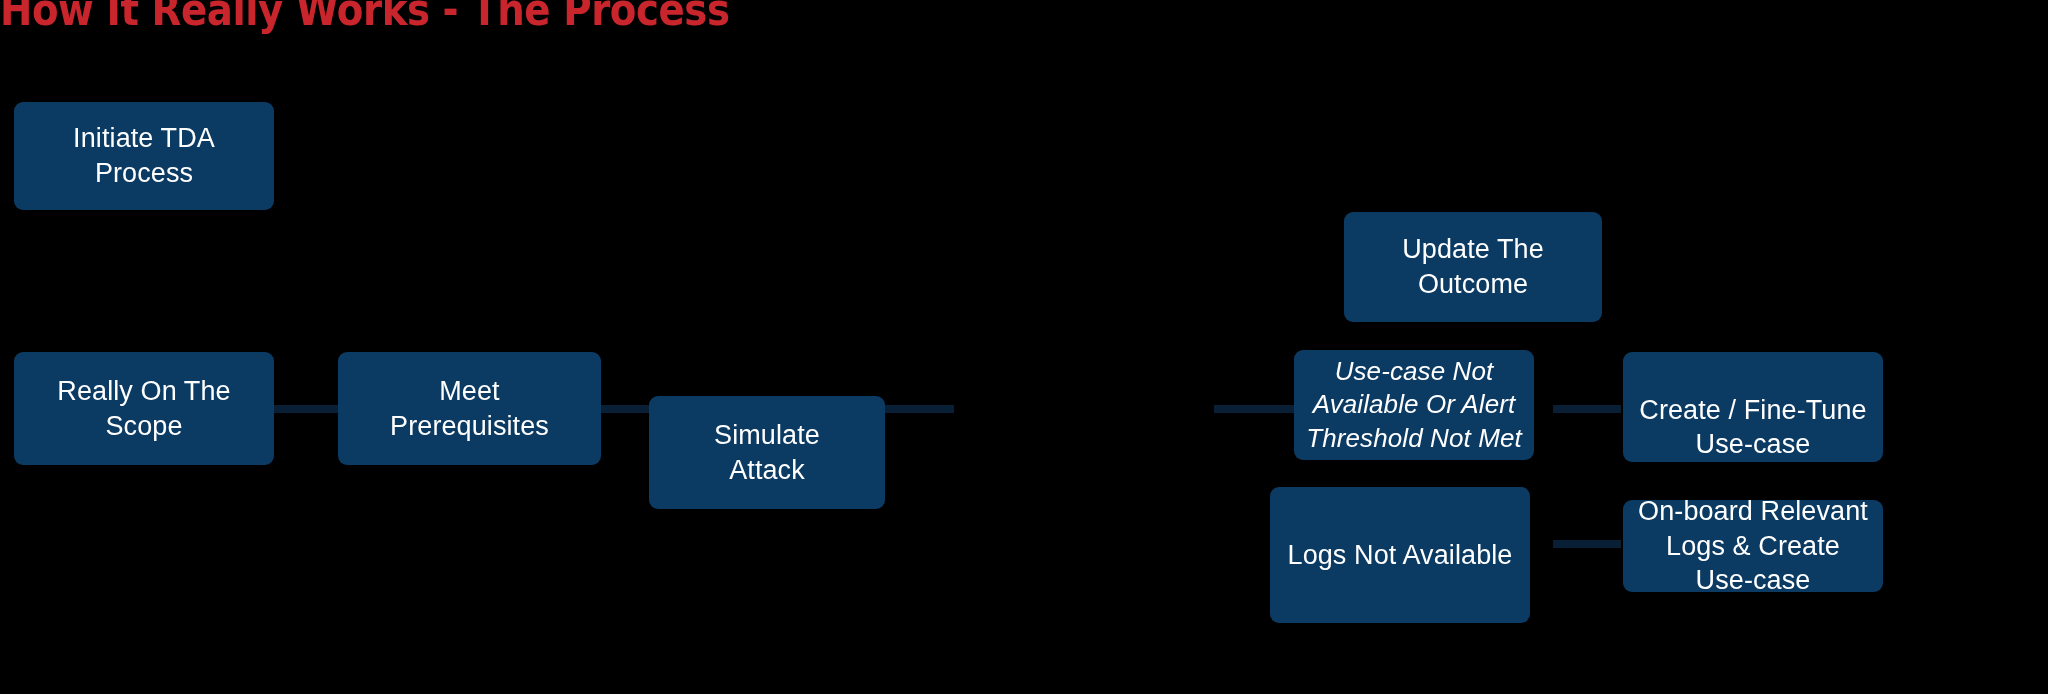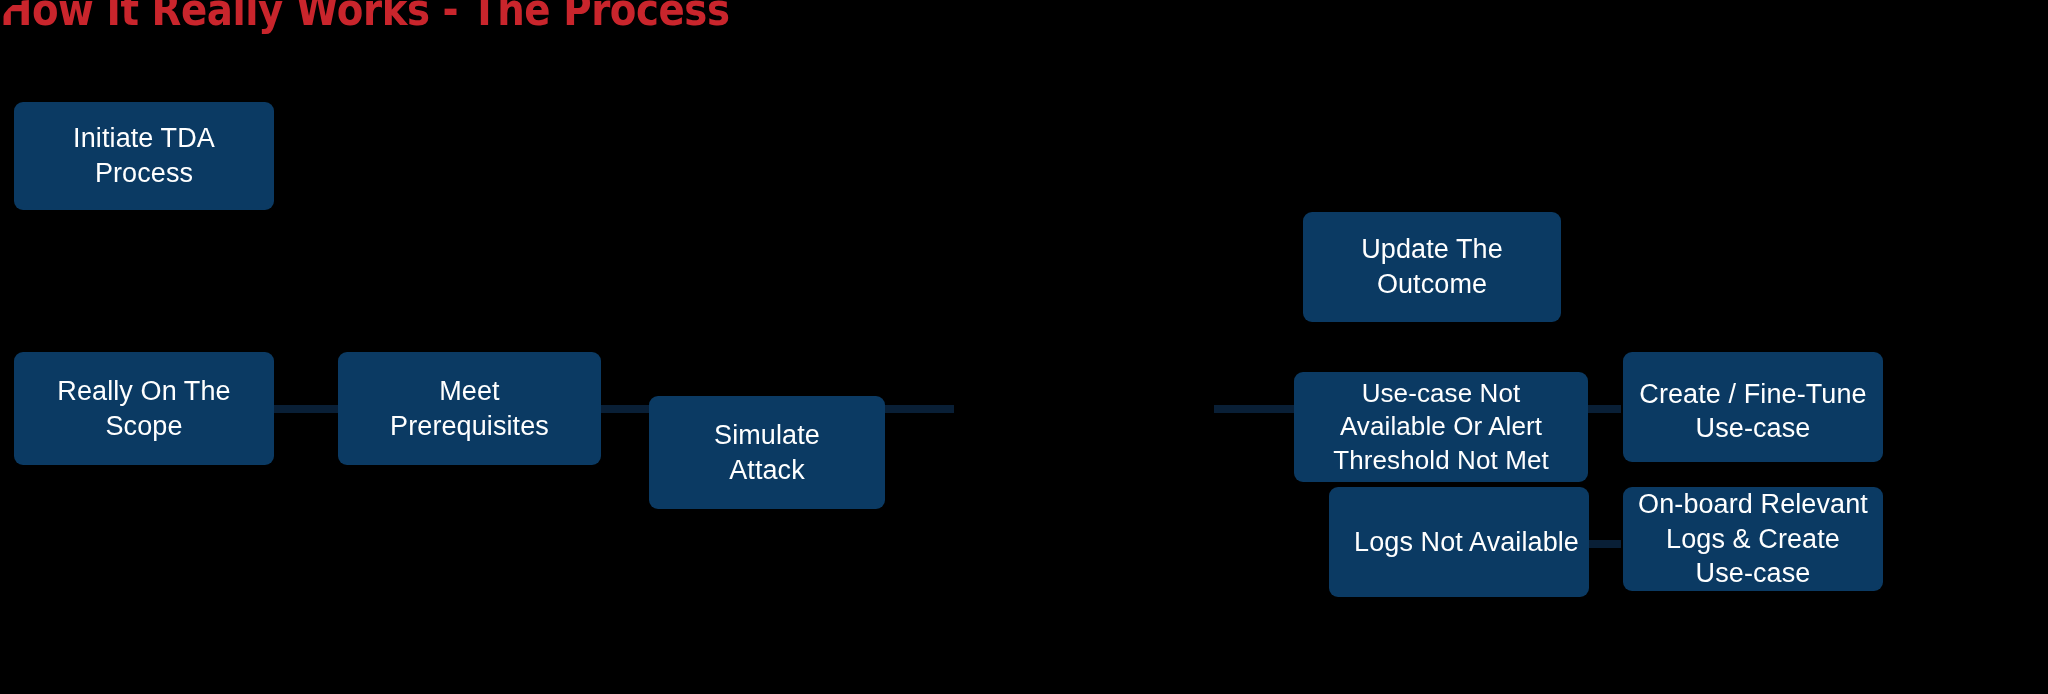--- a/index.html
+++ b/index.html
@@ -16,21 +16,20 @@
     font-family: "Liberation Sans", sans-serif;
     position: relative;
   }
 
   #slide {
     position: relative;
     width: 2048px;
     height: 694px;
     background: #000000;
     overflow: hidden;
-    border-radius: 29px;
   }
 
   
   #slide-title {
     position: absolute;
     left: 0px;
     top: -16px;
     width: 1400px;
     height: 60px;
     color: #c9252c;
@@ -56,21 +55,21 @@
   .node {
     position: absolute;
     background: #0b3a63;
     color: #ffffff;
     border-radius: 9px;
     display: flex;
     align-items: center;
     justify-content: center;
     text-align: center;
     z-index: 2;
-    padding: 16px 10px;
+    padding: 0 10px;
   }
 
   .node .node-label {
     display: block;
     width: 100%;
     font-family: "Liberation Sans", sans-serif;
     font-size: 27px;
     line-height: 1.28;
     font-weight: 400;
     color: #ffffff;
@@ -102,54 +101,54 @@
   <div class="connector" style="left:884px; top:405px; width:70px; height:8px;"></div>
   <div class="connector" style="left:1214px; top:405px; width:88px; height:8px;"></div>
   <div class="connector" style="left:1553px; top:405px; width:68px; height:8px;"></div>
   <div class="connector" style="left:1553px; top:540px; width:68px; height:8px;"></div>
 
   <div class="node" style="left:14px; top:102px; width:260px; height:108px;">
     <span class="node-label">Initiate TDA
 Process</span>
   </div>
 
-  <div class="node" style="left:1303px; top:212px; width:258px; height:110px;">
+  <div class="node" style="left:1344px; top:212px; width:258px; height:110px;">
     <span class="node-label">Update The
 Outcome</span>
   </div>
 
   <div class="node" style="left:14px; top:352px; width:260px; height:113px;">
     <span class="node-label">Really On The Scope</span>
   </div>
 
   <div class="node" style="left:338px; top:352px; width:263px; height:113px;">
     <span class="node-label">Meet
 Prerequisites</span>
   </div>
 
   <div class="node" style="left:649px; top:352px; width:236px; height:113px;margin-top:44px;">
     <span class="node-label">Simulate
 Attack</span>
   </div>
 
 
-  <div class="node tight" style="left:1294px; top:372px; width:294px; height:110px;">
+  <div class="node tight" style="left:1294px; top:350px; width:240px; height:110px;font-style:italic;">
     <span class="node-label">Use-case Not
 Available Or Alert
 Threshold Not Met</span>
   </div>
 
   <div class="node" style="left:1623px; top:352px; width:260px; height:110px;align-items:flex-end;">
     <span class="node-label">Create / Fine-Tune
 Use-case</span>
   </div>
 
-  <div class="node" style="left:1329px; top:487px; width:260px; height:110px;text-align:right;">
+  <div class="node" style="left:1270px; top:487px; width:260px; height:136px;">
     <span class="node-label">Logs Not Available</span>
   </div>
 
-  <div class="node" style="left:1623px; top:487px; width:260px; height:104px;justify-content:center;">
+  <div class="node" style="left:1623px; top:500px; width:260px; height:92px;justify-content:center;">
     <span class="node-label">On-board Relevant
 Logs &amp; Create
 Use-case</span>
   </div>
 
 </div>
 
 </body></html>

